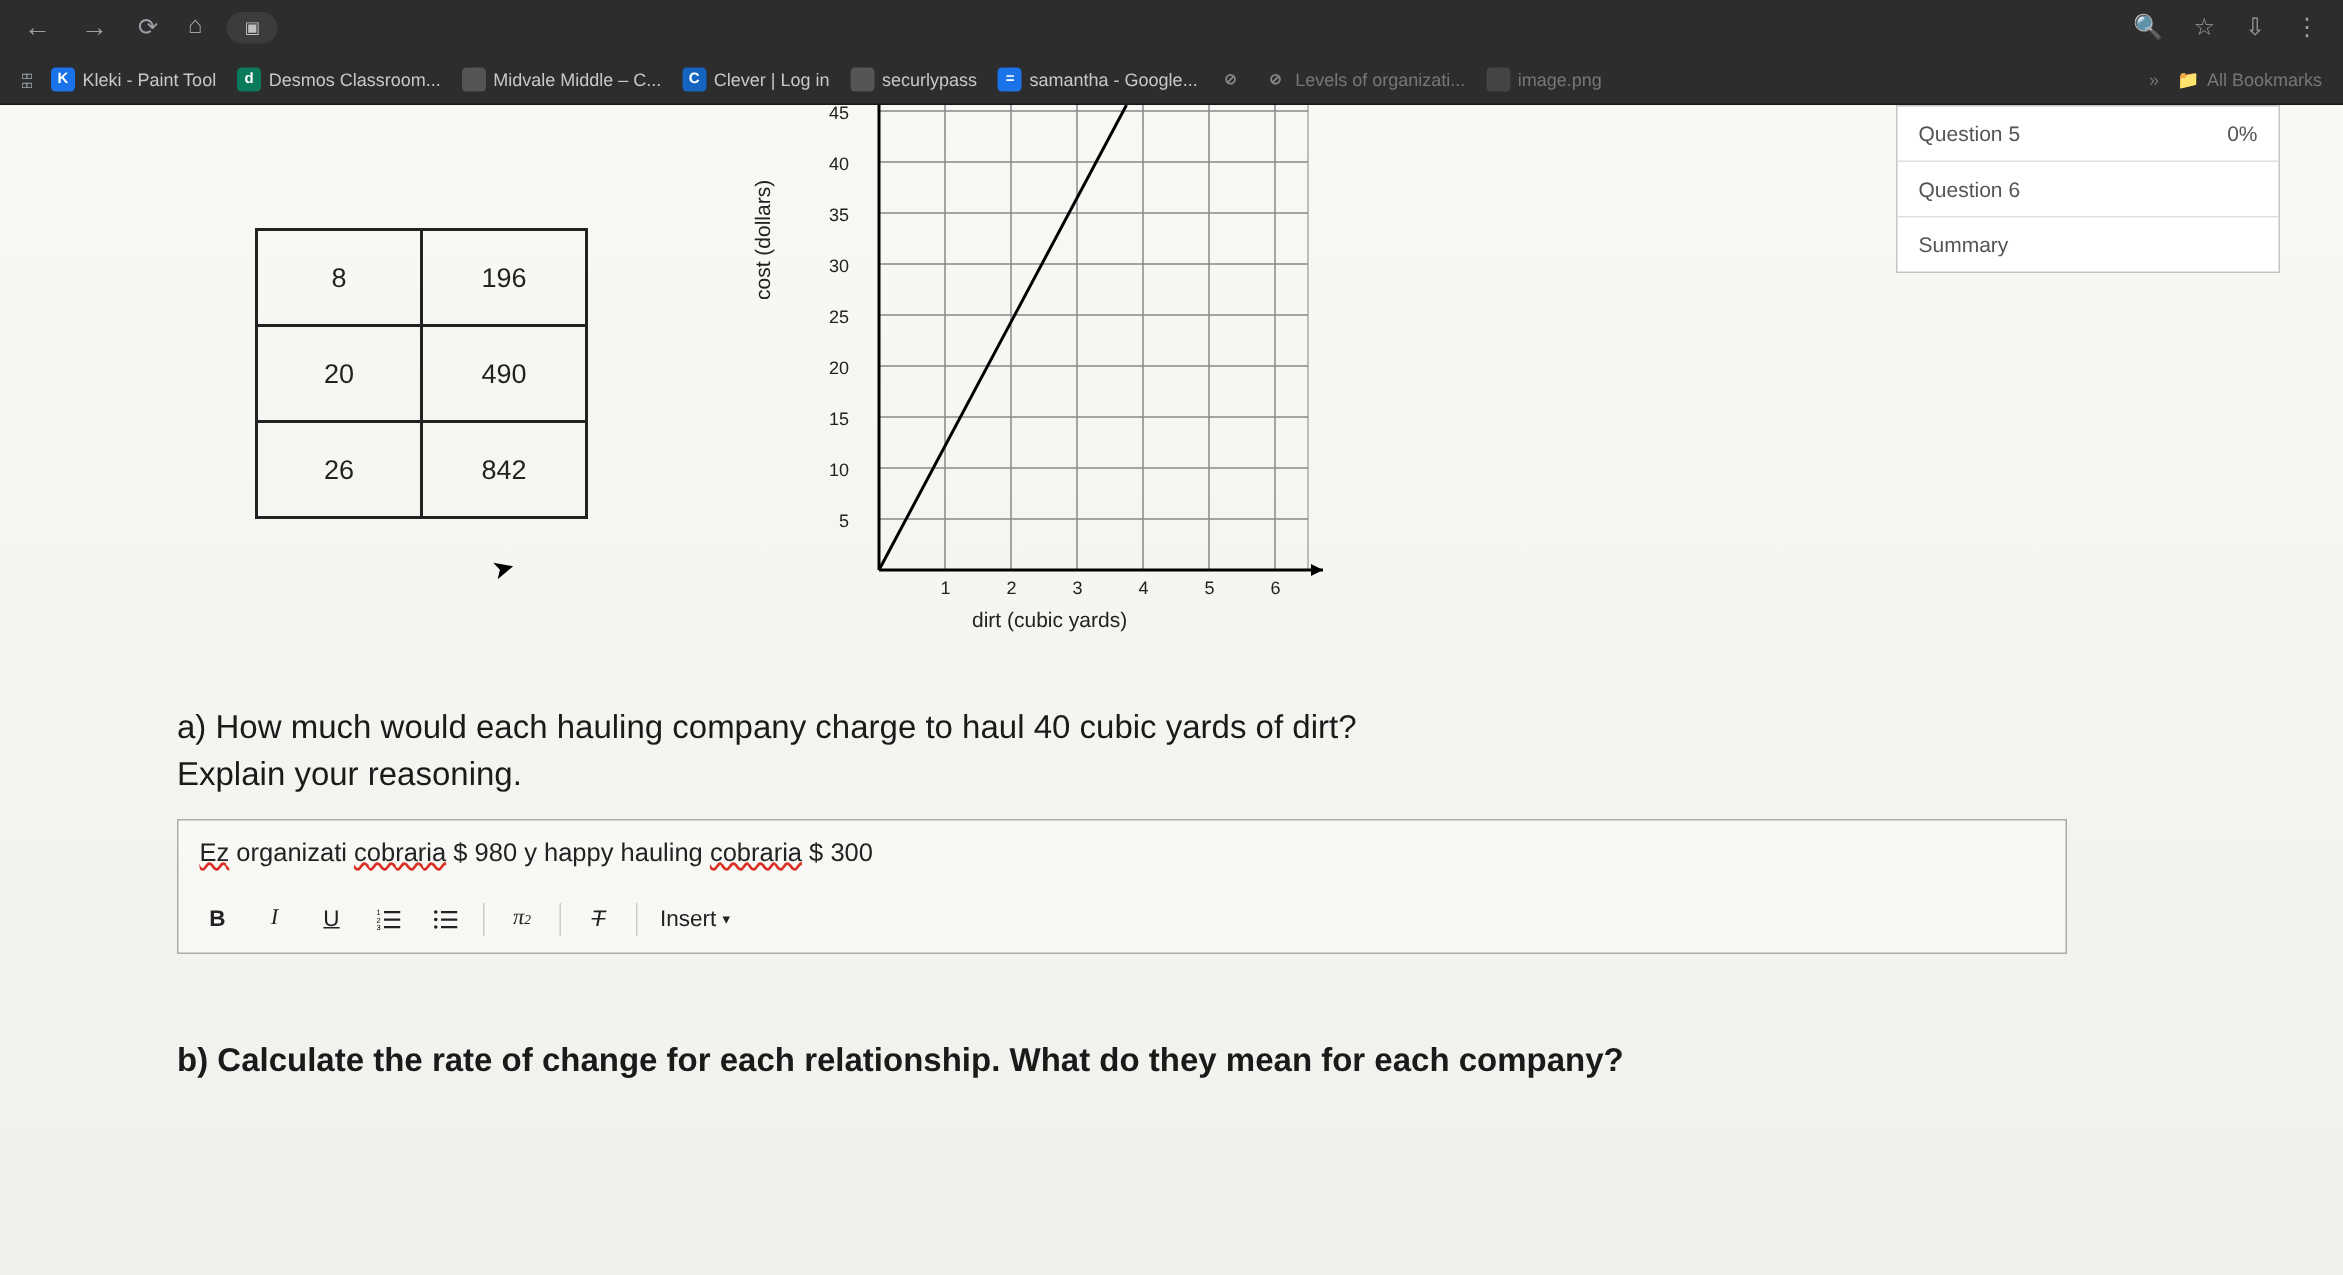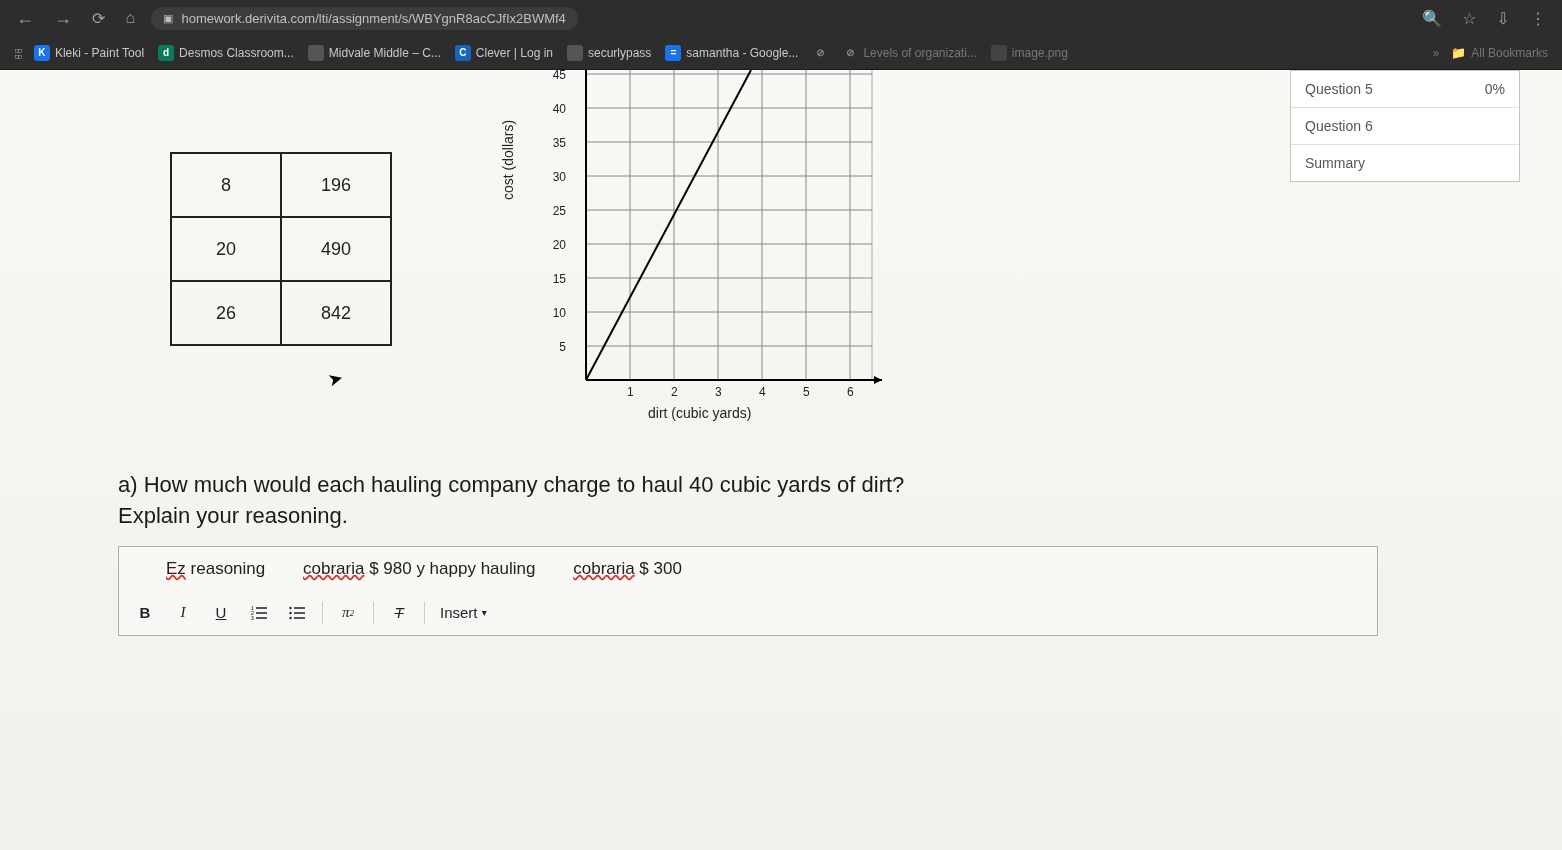--- a/index.html
+++ b/index.html
@@ -144,21 +144,21 @@
 .xtick {
   position: absolute;
   top: 315px;
   font-size: 12px;
   color: #222;
 }
 .sidebar-panel {
   position: absolute;
   right: 42px;
   top: 0px;
-  width: 230px;
+  width: 256px;
   background: #fff;
   border: 1px solid #c5c5c5;
   font-size: 14px;
   color: #555;
 }
 .sidebar-row {
   padding: 10px 14px;
   border-bottom: 1px solid #e0e0e0;
   display: flex;
   justify-content: space-between;
@@ -183,21 +183,20 @@
   background: rgba(255,255,255,0.4);
 }
 .answer-text {
   padding: 12px 14px;
   font-size: 17px;
   color: #222;
 }
 .answer-text .spell {
   text-decoration: underline wavy #d93025;
   text-decoration-skip-ink: none;
-  margin-left: 33px;
 }
 .toolbar {
   display: flex;
   gap: 6px;
   padding: 8px 10px;
   align-items: center;
 }
 .tb-btn {
   min-width: 32px;
   height: 28px;
@@ -235,21 +234,20 @@
 </head>
 <body>
 
 <div class="browser-chrome">
   <span class="nav-arrow">←</span>
   <span class="nav-arrow">→</span>
   <span class="nav-icon">⟳</span>
   <span class="nav-icon">⌂</span>
   <div class="url-bar">
     <span style="font-size:11px;">▣</span>
-    <span class="url-text">homework.derivita.com/lti/assignment/s/WBYgnR8acCJfIx2BWMf4</span>
   </div>
   <div class="chrome-right">
     <span class="nav-icon">🔍</span>
     <span class="nav-icon">☆</span>
     <span class="nav-icon">⇩</span>
     <span class="nav-icon">⋮</span>
   </div>
 </div>
 
 <div class="bookmarks-bar">
@@ -384,21 +382,21 @@
       <span>Summary</span>
     </div>
   </div>
 
   <div class="question-block">
     <div class="question-text">
       <span>a) How much would each hauling company charge to haul 40 cubic yards of dirt?</span><br>
       <span>Explain your reasoning.</span>
     </div>
     <div class="answer-box">
-      <div class="answer-text"><span class="spell">Ez</span> <span>reasoning</span> <span class="spell">cobraria</span><span> $ 980 y happy hauling </span><span class="spell">cobraria</span><span> $ 300</span></div>
+      <div class="answer-text"><span class="spell">Ez</span> <span>organizati</span> <span class="spell">cobraria</span><span> $ 980 y happy hauling </span><span class="spell">cobraria</span><span> $ 300</span></div>
       <div class="toolbar">
         <div class="tb-btn" style="font-weight:bold">B</div>
         <div class="tb-btn" style="font-style:italic;font-family:serif">I</div>
         <div class="tb-btn" style="text-decoration:underline">U</div>
         <div class="tb-btn">
           <svg width="16" height="14">
               <g stroke="#222" stroke-width="1.5">
                 <line x1="5" y1="2" x2="16" y2="2"></line>
                 <line x1="5" y1="7" x2="16" y2="7"></line>
                 <line x1="5" y1="12" x2="16" y2="12"></line>
@@ -430,14 +428,15 @@
           <span style="font-style:italic;text-decoration:line-through">T</span>
         </div>
         <div class="tb-sep"></div>
         <div class="tb-btn">
           <span>Insert</span>&nbsp;<span style="font-size:10px">▾</span>
         </div>
       </div>
     </div>
   </div>
 
+  <div class="question-b">b) Calculate the rate of change for each relationship. What do they mean for each company?</div>
 
 </div>
 
 </body></html>

